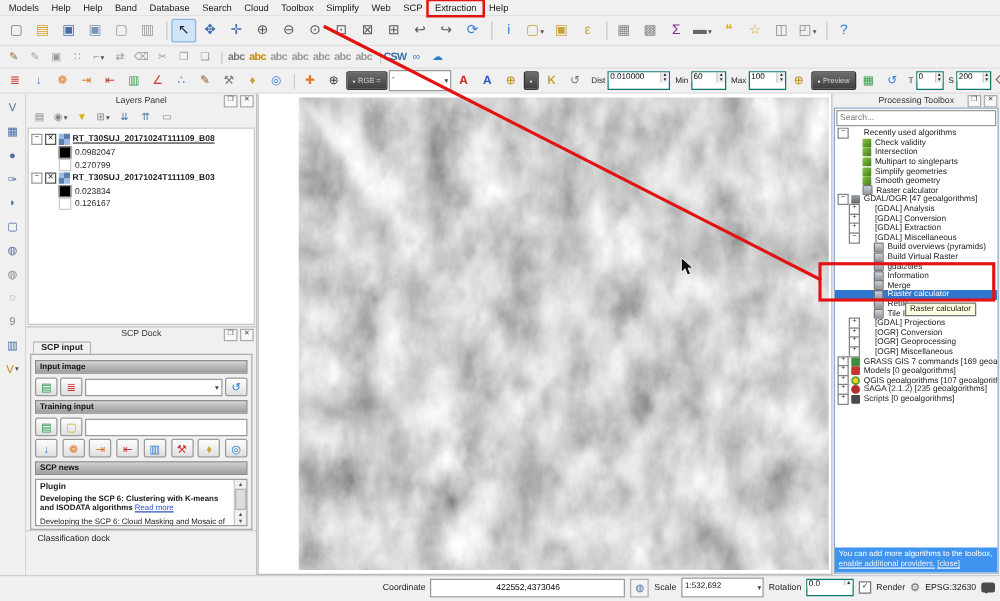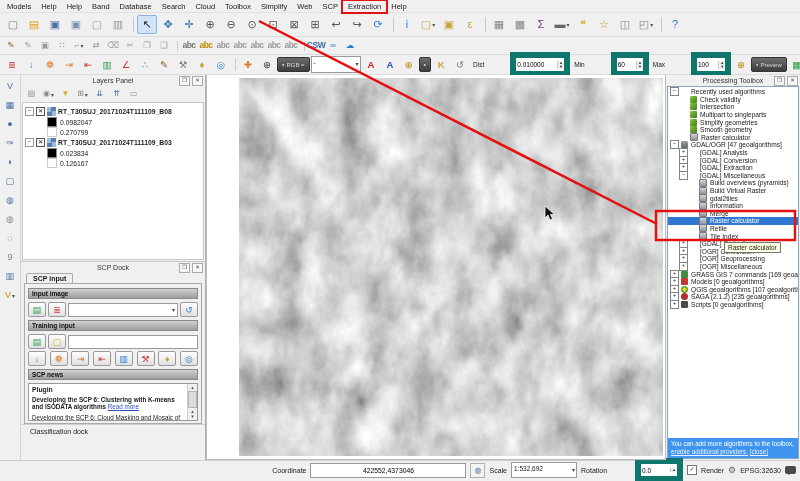--- a/index.html
+++ b/index.html
@@ -25,21 +25,21 @@
         border:1px solid transparent;border-radius:2px;flex:none;}
   #tb2 .tbtn{width:14px;height:12px;} #tb3 .tbtn{width:16px;height:14px;}
   .tbtn .glyph{font-size:11px;line-height:1;}
   #tb2 .tbtn .glyph{font-size:8.5px;} #tb3 .tbtn .glyph{font-size:9.5px;}
   .tbtn.txt .glyph{font-size:5.5px;font-weight:bold;letter-spacing:-0.5px;}
   .tbtn.pressed{background:#cfe4f7;border:1px solid #88b6e0;}
   .sp{margin-left:8px;position:relative;}
   .sp::before{content:'';position:absolute;left:-5px;top:1px;bottom:1px;width:1px;background:#c9c9c9;}
   .dd::after{content:'▾';font-size:6px;color:#555;margin-left:1px;}
   .t3label{font-size:6.5px;margin:0 1px 0 3px;white-space:nowrap;}
-  .spinbox{display:flex;align-items:center;height:13px;background:#fff;border:6px solid #0f766e;flex:none;margin-left:24px;}
+  .spinbox{display:flex;align-items:flex-start;height:13px;background:#fff;border:1px solid #0f766e;flex:none;}
   .spinbox input{border:none;font-size:6.5px;padding:0 1px;min-width:0;width:100%;
                  font-family:"Liberation Sans",sans-serif;outline:none;}
   .ud{width:8px;display:flex;flex-direction:column;border-left:1px solid #c9c9c9;background:#eee;}
   .ud span{flex:1;font-size:4px;line-height:1;text-align:center;color:#333;}
   .darkbtn{height:13px;background:linear-gradient(#6c6c6c,#3e3e3e);color:#d6d6d6;
            border:1px solid #333;border-radius:2px;display:flex;align-items:center;
            padding:0 4px;font-size:6px;gap:2px;flex:none;white-space:nowrap;}
   .darkbtn::before{content:'●';font-size:4px;color:#eee;}
   .combo-sm{width:38px;height:13px;background:#fff;border:1px solid #9a9a9a;position:relative;
             font-size:6.5px;padding:2px 8px 0 2px;flex:none;}
@@ -754,20 +754,21 @@
 
     <div id="toolbox">
       <div class="ptitle">
         <span>Processing Toolbox</span>
         <span class="pbtns">
             <span class="pbtn">❐</span>
             <span class="pbtn">✕</span>
           </span>
       </div>
       <div id="tb-content">
+        <input id="search-input" placeholder="Search..." style="">
         <div id="tree">
 
             <div class="trow" style="padding-left: 2px;">
               <span class="exp">−</span>
               <span class="tic tic-none"></span>
               <span class="tlabel">Recently used algorithms</span>
             </div>
 
             <div class="trow" style="padding-left: 11px;">
               <span class="exp hide"></span>

